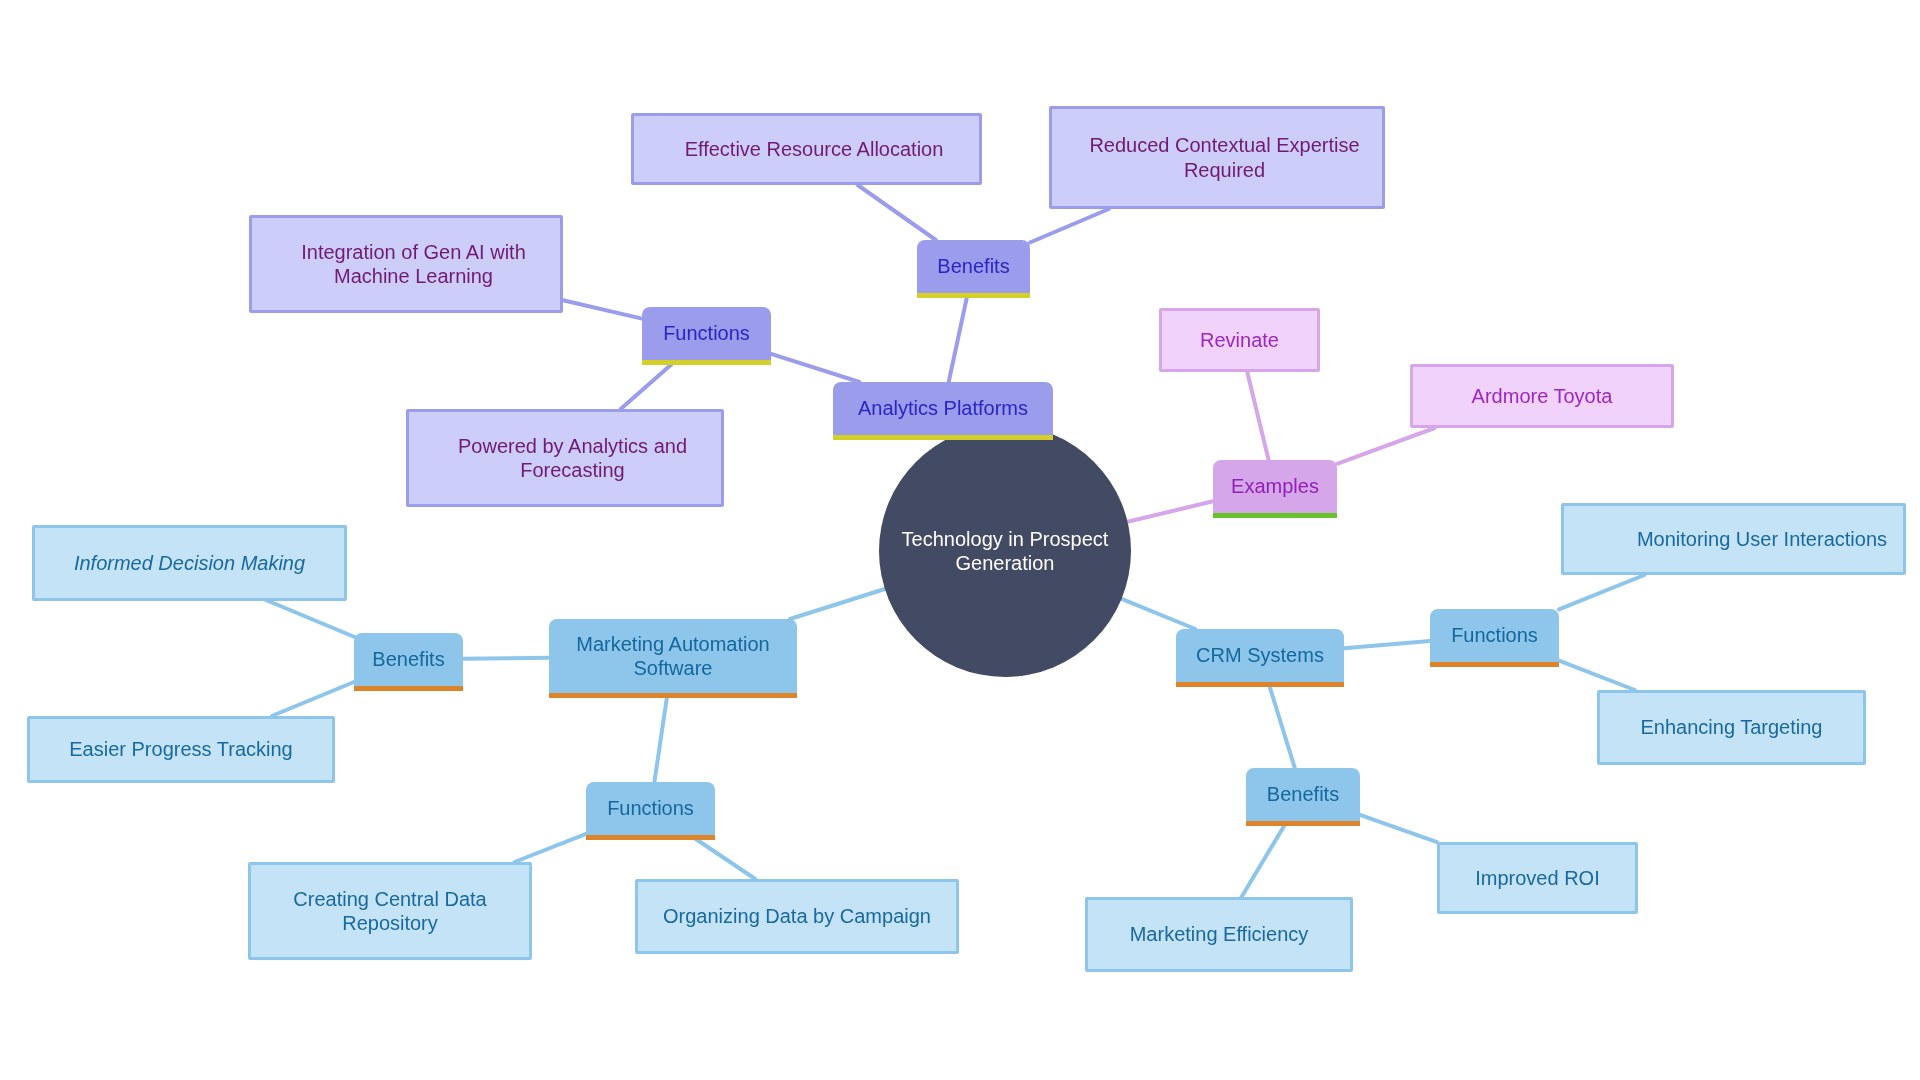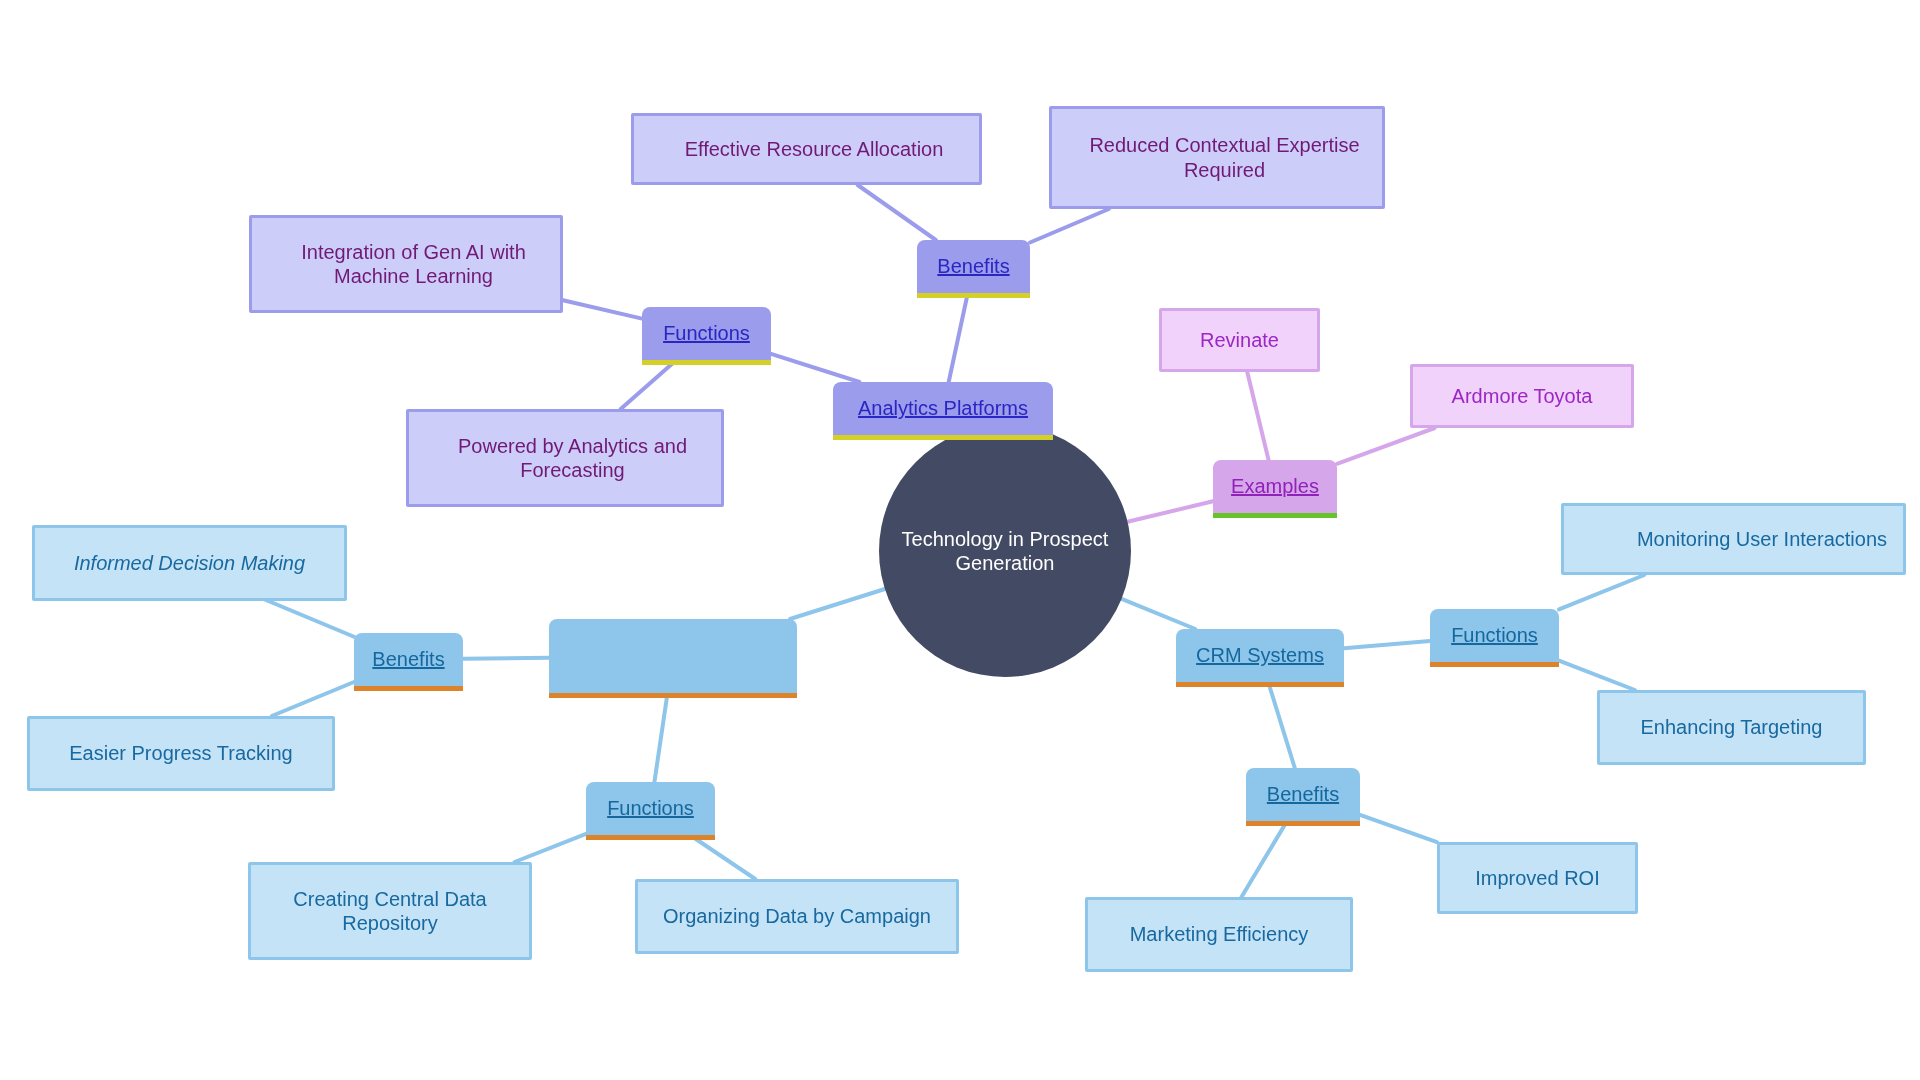--- a/index.html
+++ b/index.html
@@ -47,21 +47,20 @@
     color: #ffffff;
     font-size: 20px;
     padding: 0 22px;
   }
 
   
   .branch-node {
     border-radius: 8px 8px 0 0;
     font-size: 20px;
     padding: 4px 14px;
-    text-decoration: underline;
   }
 
   .leaf-node {
     border-radius: 2px;
     font-size: 20px;
     padding: 6px 16px;
     border-style: solid;
     border-width: 3px;
   }
 
@@ -123,29 +122,29 @@
       <div class="node root-node" style="left: 879px; top: 425px; width: 252px; height: 252px;">Technology in Prospect Generation</div>
       <div class="node t-purple branch-node" style="left: 833px; top: 382px; width: 220px; height: 53px;"><span>Analytics Platforms</span><span class="accent"></span></div>
       <div class="node t-purple branch-node" style="left: 642px; top: 307px; width: 129px; height: 53px;"><span>Functions</span><span class="accent"></span></div>
       <div class="node t-purple leaf-node" style="left: 249px; top: 215px; width: 314px; height: 98px;"><span>Integration of Gen AI with Machine Learning</span></div>
       <div class="node t-purple leaf-node" style="left: 406px; top: 409px; width: 318px; height: 98px;"><span>Powered by Analytics and Forecasting</span></div>
       <div class="node t-purple branch-node" style="left: 917px; top: 240px; width: 113px; height: 53px;"><span>Benefits</span><span class="accent"></span></div>
       <div class="node t-purple leaf-node" style="left: 631px; top: 113px; width: 351px; height: 72px;"><span>Effective Resource Allocation</span></div>
       <div class="node t-purple leaf-node" style="left: 1049px; top: 106px; width: 336px; height: 103px;"><span>Reduced Contextual Expertise Required</span></div>
       <div class="node t-pink branch-node" style="left: 1213px; top: 460px; width: 124px; height: 53px;"><span>Examples</span><span class="accent"></span></div>
       <div class="node t-pink leaf-node" style="left: 1159px; top: 308px; width: 161px; height: 64px;"><span>Revinate</span></div>
-      <div class="node t-pink leaf-node" style="left: 1410px; top: 364px; width: 224px; height: 64px;"><span>Ardmore Toyota</span></div>
+      <div class="node t-pink leaf-node" style="left: 1410px; top: 364px; width: 264px; height: 64px;"><span>Ardmore Toyota</span></div>
       <div class="node t-blue branch-node" style="left: 1176px; top: 629px; width: 168px; height: 53px;"><span>CRM Systems</span><span class="accent"></span></div>
       <div class="node t-blue branch-node" style="left: 1430px; top: 609px; width: 129px; height: 53px;"><span>Functions</span><span class="accent"></span></div>
       <div class="node t-blue leaf-node" style="left: 1561px; top: 503px; width: 345px; height: 72px; justify-content: flex-end;"><span>Monitoring User Interactions</span></div>
       <div class="node t-blue leaf-node" style="left: 1597px; top: 690px; width: 269px; height: 75px;"><span>Enhancing Targeting</span></div>
       <div class="node t-blue branch-node" style="left: 1246px; top: 768px; width: 114px; height: 53px;"><span>Benefits</span><span class="accent"></span></div>
       <div class="node t-blue leaf-node" style="left: 1437px; top: 842px; width: 201px; height: 72px;"><span>Improved ROI</span></div>
       <div class="node t-blue leaf-node" style="left: 1085px; top: 897px; width: 268px; height: 75px;"><span>Marketing Efficiency</span></div>
-      <div class="node t-blue branch-node" style="left: 549px; top: 619px; width: 248px; height: 74px;"><span class="accent"></span></div>
+      <div class="node t-blue branch-node" style="left: 549px; top: 619px; width: 248px; height: 74px;"><span>Marketing Automation Software</span><span class="accent"></span></div>
       <div class="node t-blue branch-node" style="left: 354px; top: 633px; width: 109px; height: 53px;"><span>Benefits</span><span class="accent"></span></div>
       <div class="node t-blue leaf-node" style="left: 32px; top: 525px; width: 315px; height: 76px; font-style: italic;"><span>Informed Decision Making</span></div>
-      <div class="node t-blue leaf-node" style="left: 27px; top: 716px; width: 308px; height: 75px;"><span>Easier Progress Tracking</span></div>
+      <div class="node t-blue leaf-node" style="left: 27px; top: 716px; width: 308px; height: 67px;"><span>Easier Progress Tracking</span></div>
       <div class="node t-blue branch-node" style="left: 586px; top: 782px; width: 129px; height: 53px;"><span>Functions</span><span class="accent"></span></div>
       <div class="node t-blue leaf-node" style="left: 248px; top: 862px; width: 284px; height: 98px;"><span>Creating Central Data Repository</span></div>
       <div class="node t-blue leaf-node" style="left: 635px; top: 879px; width: 324px; height: 75px;"><span>Organizing Data by Campaign</span></div>
     </div>
 </div>
 
 </body></html>

